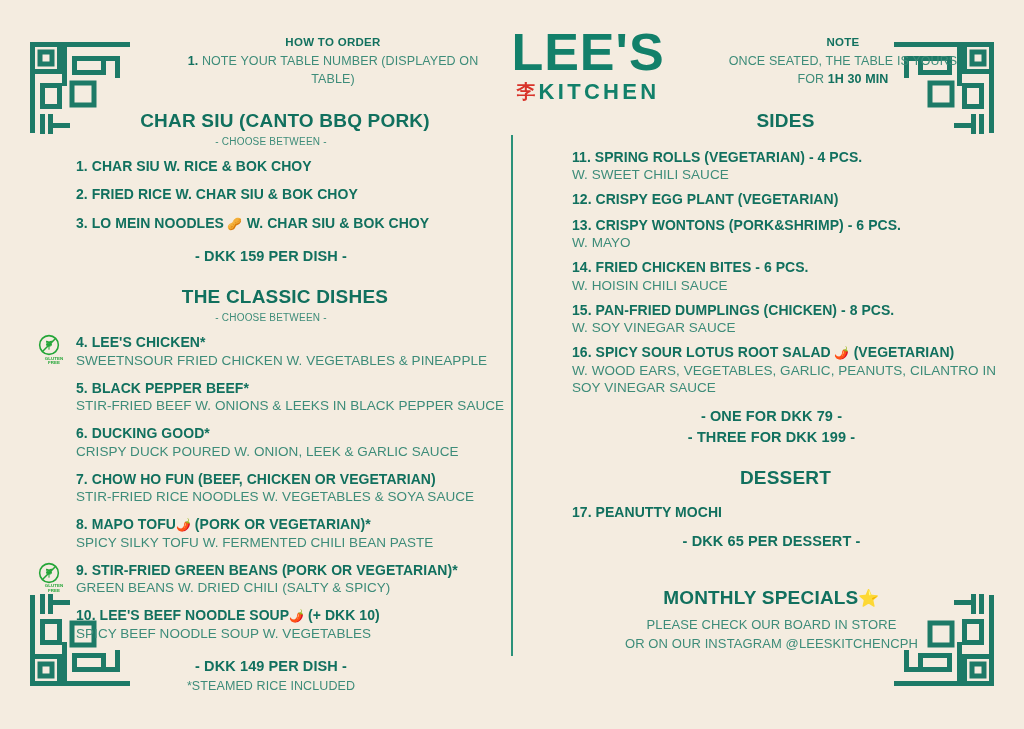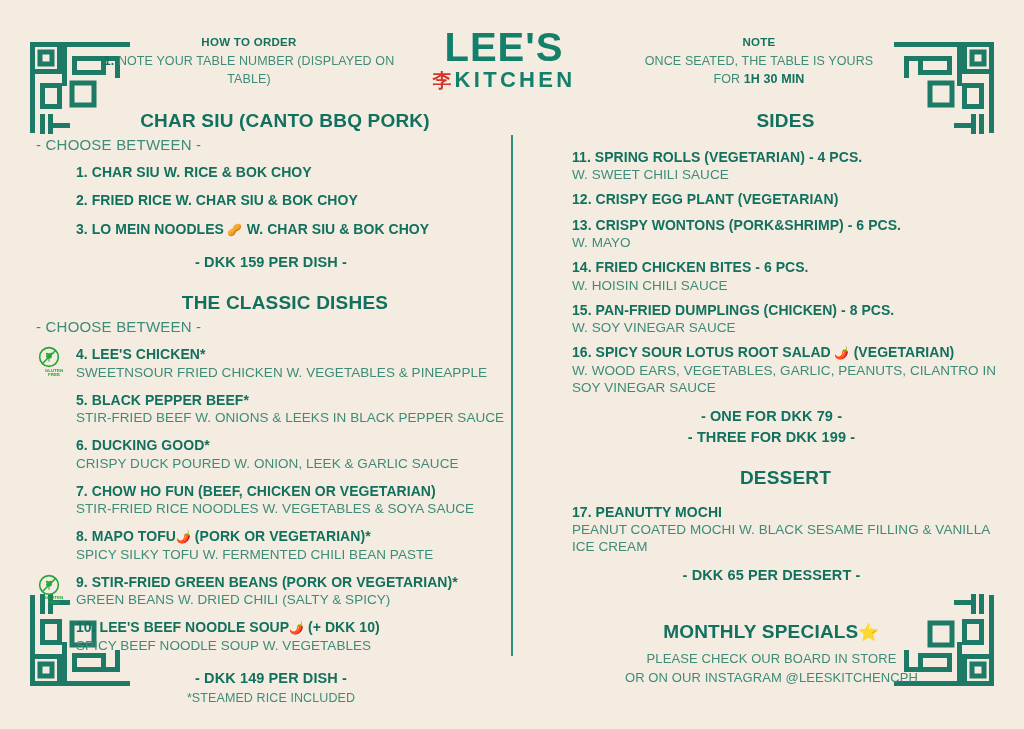--- a/index.html
+++ b/index.html
@@ -34,21 +34,21 @@
 
   
   .header {
     position: absolute;
     top: 26px;
     left: 0;
     width: 1008px;
     height: 80px;
     display: flex;
     align-items: flex-start;
-    justify-content: center;
+    justify-content: flex-end;
   }
   .header-block { text-align: center; }
   .header-left  { width: 330px; padding-top: 10px; }
   .header-right { width: 330px; padding-top: 10px; }
   .header-title {
     font-size: 11.5px;
     font-weight: bold;
     letter-spacing: .3px;
     color: #11705e;
     margin-bottom: 5px;
@@ -57,21 +57,21 @@
     font-size: 12.5px;
     color: #3d8c79;
     line-height: 1.42;
     letter-spacing: .1px;
   }
   .header-line b { color: #11705e; font-weight: bold; }
 
   
   .logo { width: 180px; text-align: center; padding-top: 2px; }
   .logo-top {
-    font-size: 40px;
+    font-size: 52px;
     font-weight: bold;
     color: #12806a;
     letter-spacing: 1px;
     line-height: .96;
   }
   .logo-bottom {
     display: flex;
     align-items: center;
     justify-content: center;
     gap: 3px;
@@ -112,22 +112,22 @@
   .section-title {
     text-align: center;
     font-size: 19px;
     font-weight: bold;
     color: #11705e;
     letter-spacing: .2px;
     line-height: 1.2;
     padding-left: 28px;
   }
   .section-sub {
-    text-align: left;
-    font-size: 15px;
+    text-align: center;
+    font-size: 10px;
     color: #3d8c79;
     letter-spacing: .2px;
     margin-top: 3px;
   }
   .price-line {
     text-align: center;
     font-size: 14.5px;
     font-weight: bold;
     color: #11705e;
     letter-spacing: .1px;
@@ -451,21 +451,20 @@
 
     <div class="spacer-12"></div>
     <div class="price-line">- ONE FOR DKK 79 -</div>
     <div class="price-line" style="margin-top:5px;">- THREE FOR DKK 199 -</div>
 
     <div class="spacer-22"></div>
     <div class="section-title">DESSERT</div>
 
     <div class="dish" style="margin-top:14px;">
       <div class="dish-name">17. PEANUTTY MOCHI</div>
-      <div class="dish-desc">PEANUT COATED MOCHI W. BLACK SESAME FILLING &amp; VANILLA ICE CREAM</div>
     </div>
 
     <div class="spacer-12"></div>
     <div class="price-line">- DKK 65 PER DESSERT -</div>
 
     <div class="spacer-22"></div>
     <div class="spacer-16"></div>
     <div class="specials-title"><span>MONTHLY SPECIALS</span><span class="emoji" style="font-size:17px;">⭐</span></div>
     <div class="specials-line" style="margin-top:7px;text-align:center;">PLEASE CHECK OUR BOARD IN STORE</div>
     <div class="specials-line">OR ON OUR INSTAGRAM @LEESKITCHENCPH</div>

